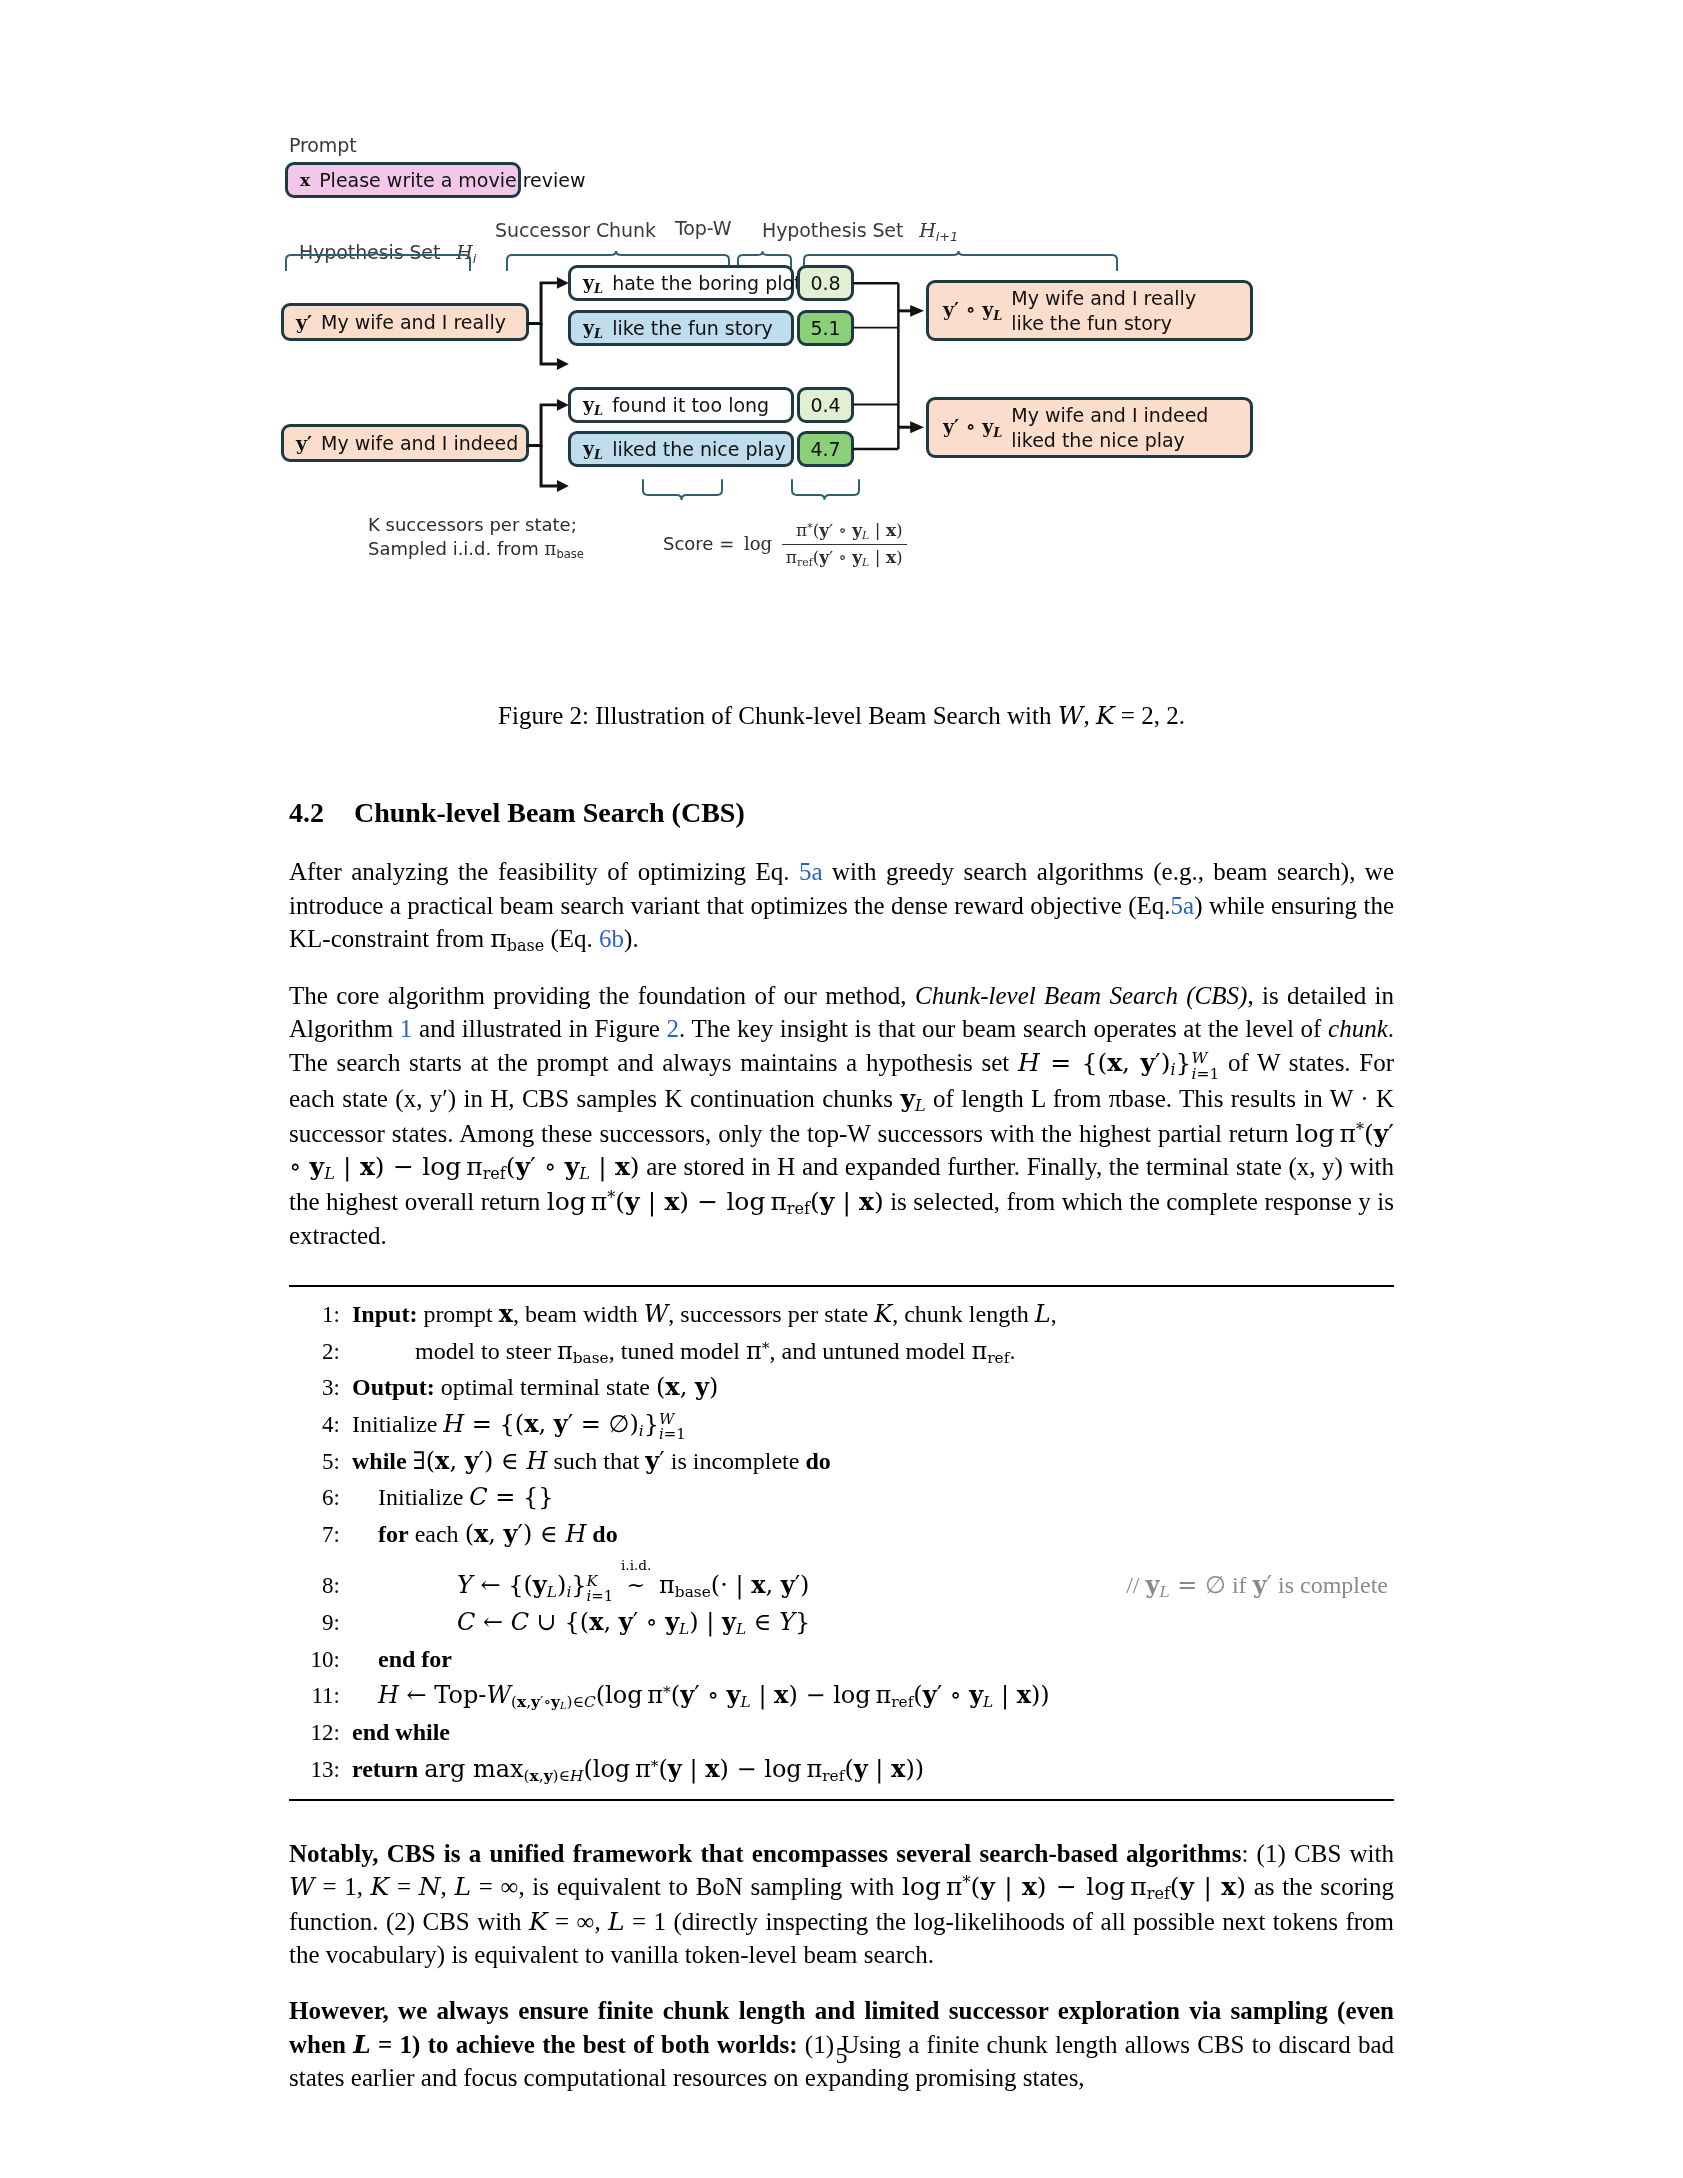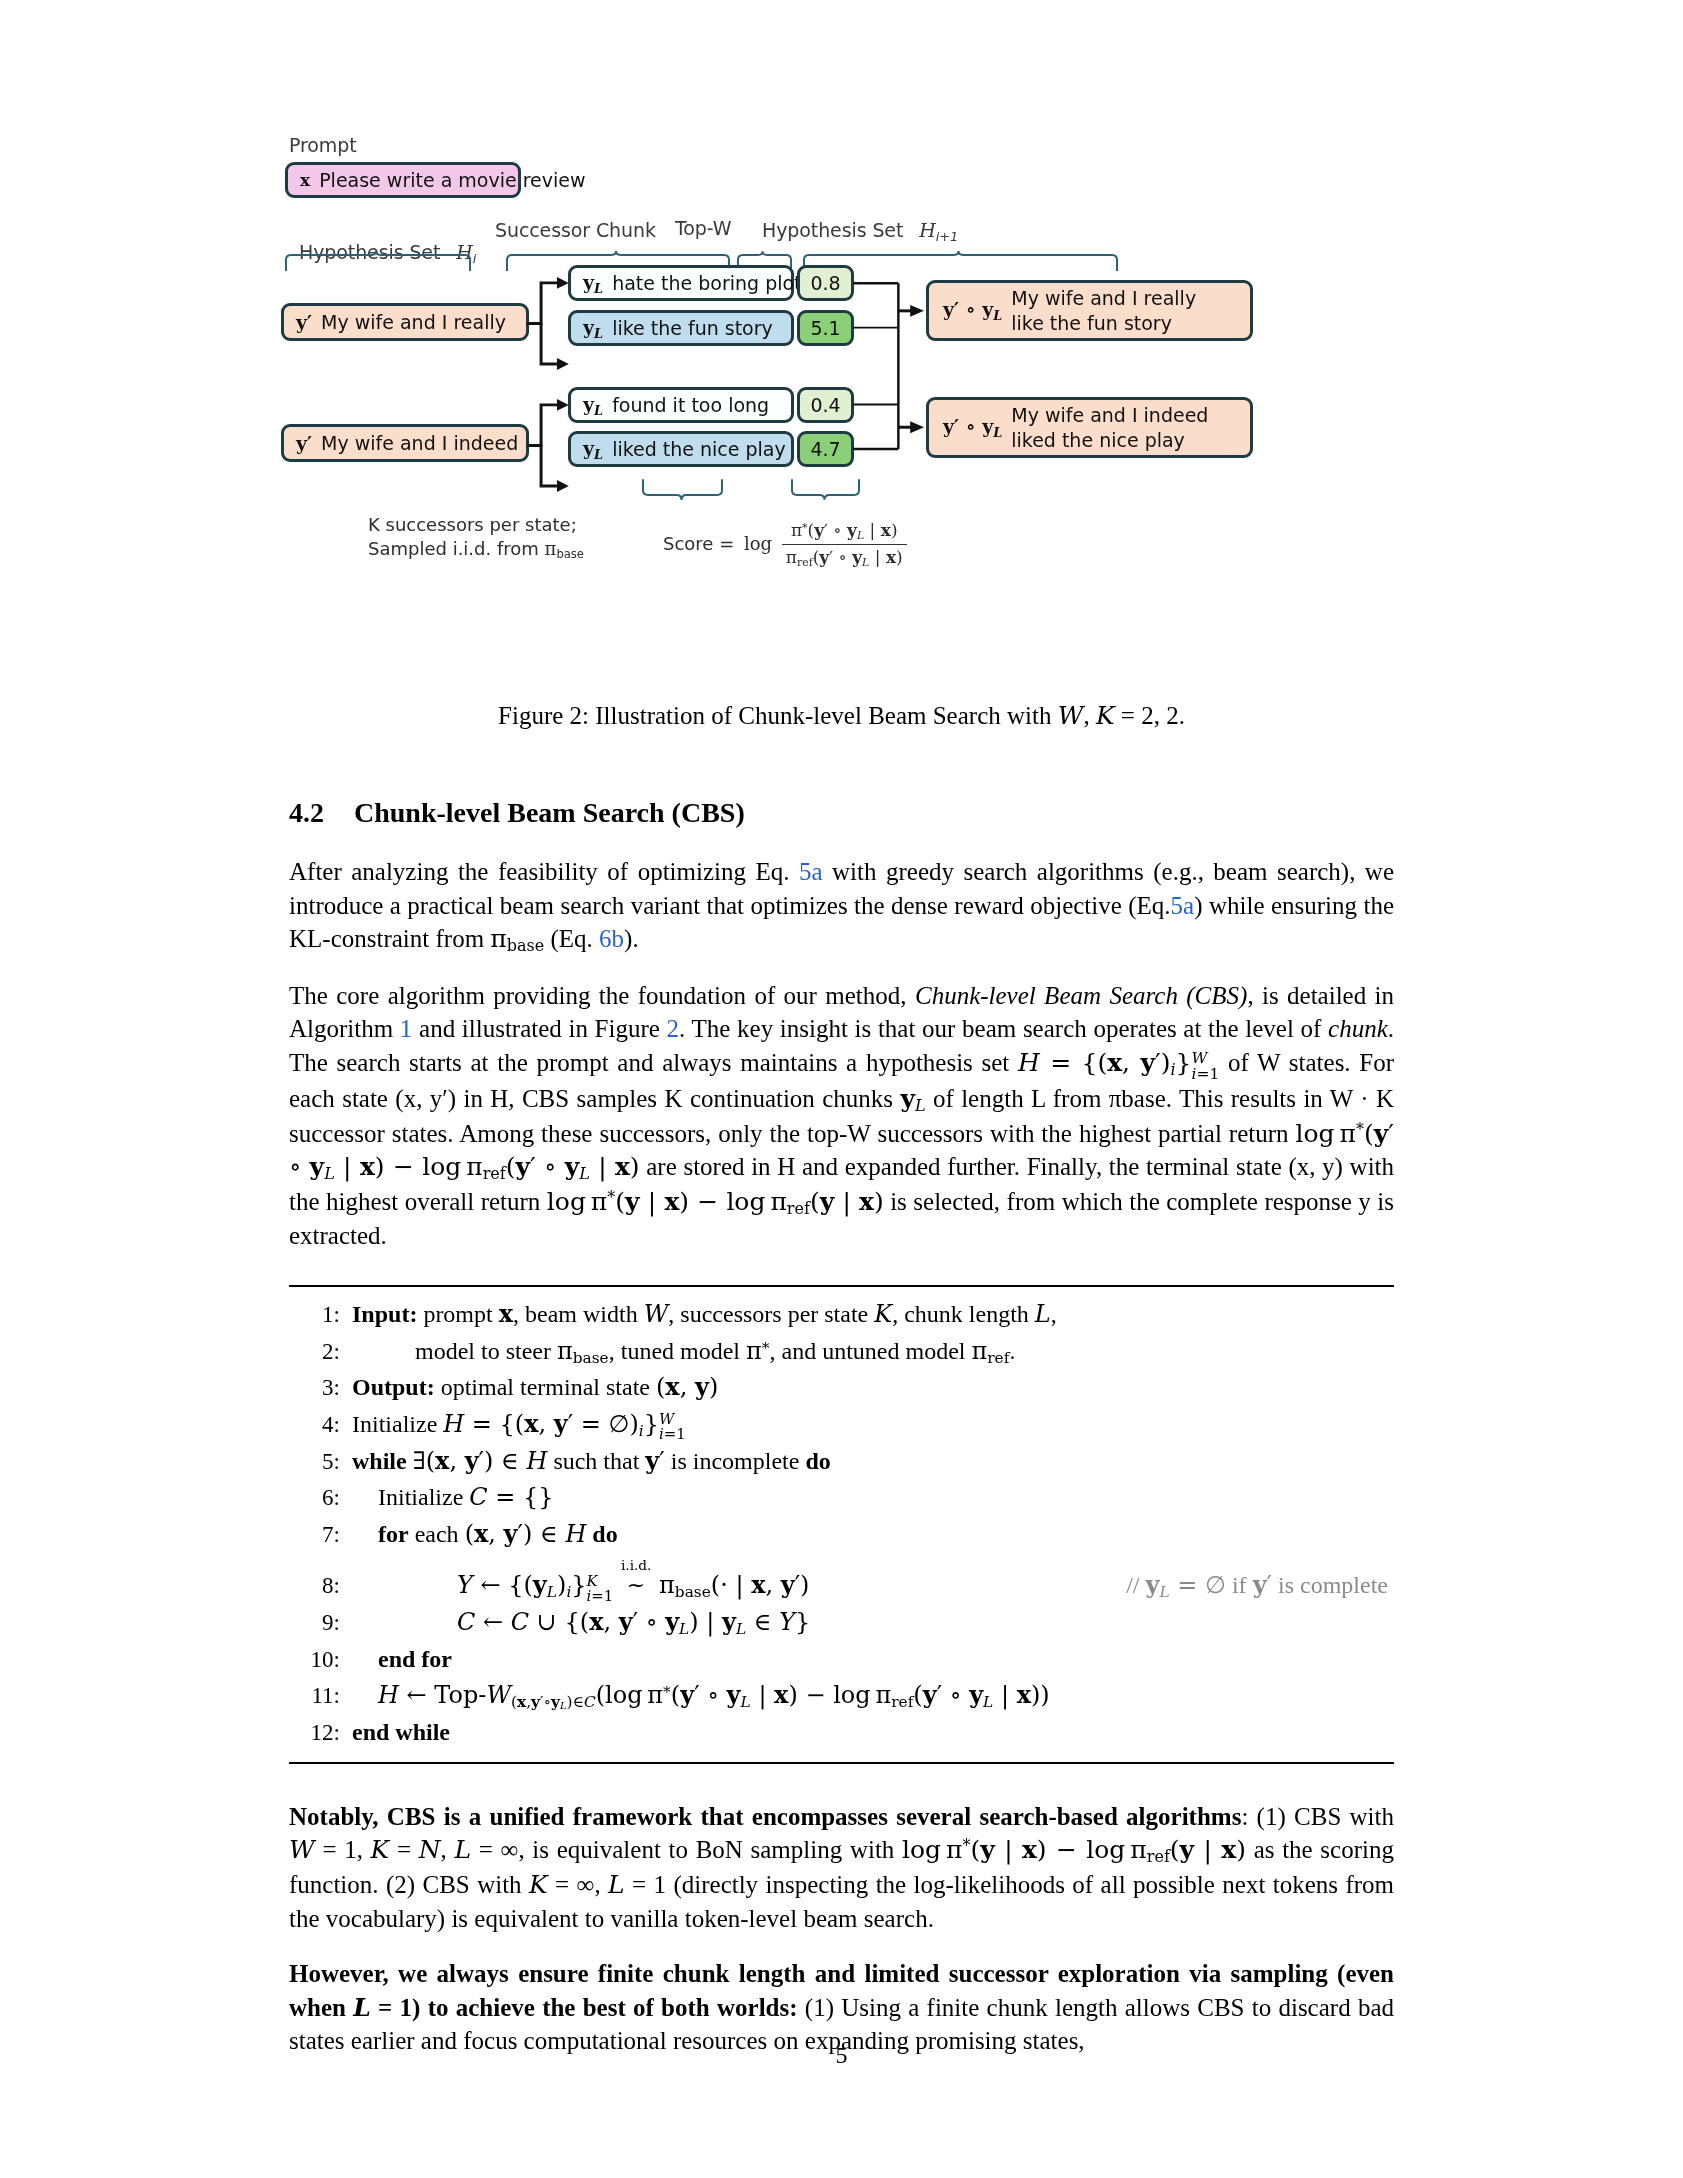--- a/index.html
+++ b/index.html
@@ -80,21 +80,21 @@
     position: absolute;
     font-family: "DejaVu Sans", sans-serif;
     font-size: 18px;
     color: #2d2d2d;
     line-height: 1.35;
     white-space: nowrap;
   }
   .frac {
     display: inline-block;
     vertical-align: middle;
-    text-align: center;
+    text-align: right;
     font-family: "DejaVu Serif", serif;
     font-size: 17px;
   }
   .frac .num { display: block; padding: 0 4px 1px; border-bottom: 1.4px solid #333; }
   .frac .den { display: block; padding: 1px 4px 0; }
 
   
   .figcaption {
     text-align: center;
     font-size: 25px;
@@ -420,20 +420,25 @@
         <div class="algo-line">
           <span class="ln">11:</span>
           <span class="txt ind1"><span class="mrm"><i>H</i> ← Top-<i>W</i><sub class="s">(<b>x</b>,<b>y</b>′∘<b>y</b><sub class="s"><i>L</i></sub>)∈<i>C</i></sub>(log π<sup class="s">*</sup>(<b>y</b>′ ∘ <b>y</b><sub class="s"><i>L</i></sub> | <b>x</b>) − log π<sub class="s">ref</sub>(<b>y</b>′ ∘ <b>y</b><sub class="s"><i>L</i></sub> | <b>x</b>))</span></span>
         </div>
 
         <div class="algo-line">
           <span class="ln">12:</span>
           <span class="txt bf">end while</span>
         </div>
 
+        <div class="algo-line">
+          <span class="ln">13:</span>
+          <span class="txt"><span class="bf">return</span>
+            <span class="mrm">arg max<sub class="s">(<b>x</b>,<b>y</b>)∈<i>H</i></sub>(log π<sup class="s">*</sup>(<b>y</b> | <b>x</b>) − log π<sub class="s">ref</sub>(<b>y</b> | <b>x</b>))</span></span>
+        </div>
       </div>
     </div>
 
     <p class="body" style="margin-top:36px;">
       <span class="bf">Notably, CBS is a unified framework that encompasses several search-based algorithms</span><span>: (1) CBS with <span class="mi">W</span> = 1, <span class="mi">K</span> = <span class="mi">N</span>, <span class="mi">L</span> = ∞, is equivalent to BoN sampling with <span class="mrm">log π<sup class="s">*</sup>(<b>y</b> | <b>x</b>) − log π<sub class="s">ref</sub>(<b>y</b> | <b>x</b>)</span> as the scoring function. (2) CBS with <span class="mi">K</span> = ∞, <span class="mi">L</span> = 1 (directly inspecting the log-likelihoods of all possible next tokens from the vocabulary) is equivalent to vanilla token-level beam search.</span>
     </p>
 
     <p class="body">
       <span class="bf">However, we always ensure finite chunk length and limited successor exploration via sampling (even when <span class="mi">L</span> = 1) to achieve the best of both worlds:</span>
       <span>(1) Using a finite chunk length allows CBS to discard bad states earlier and focus computational resources on expanding promising states,</span>

